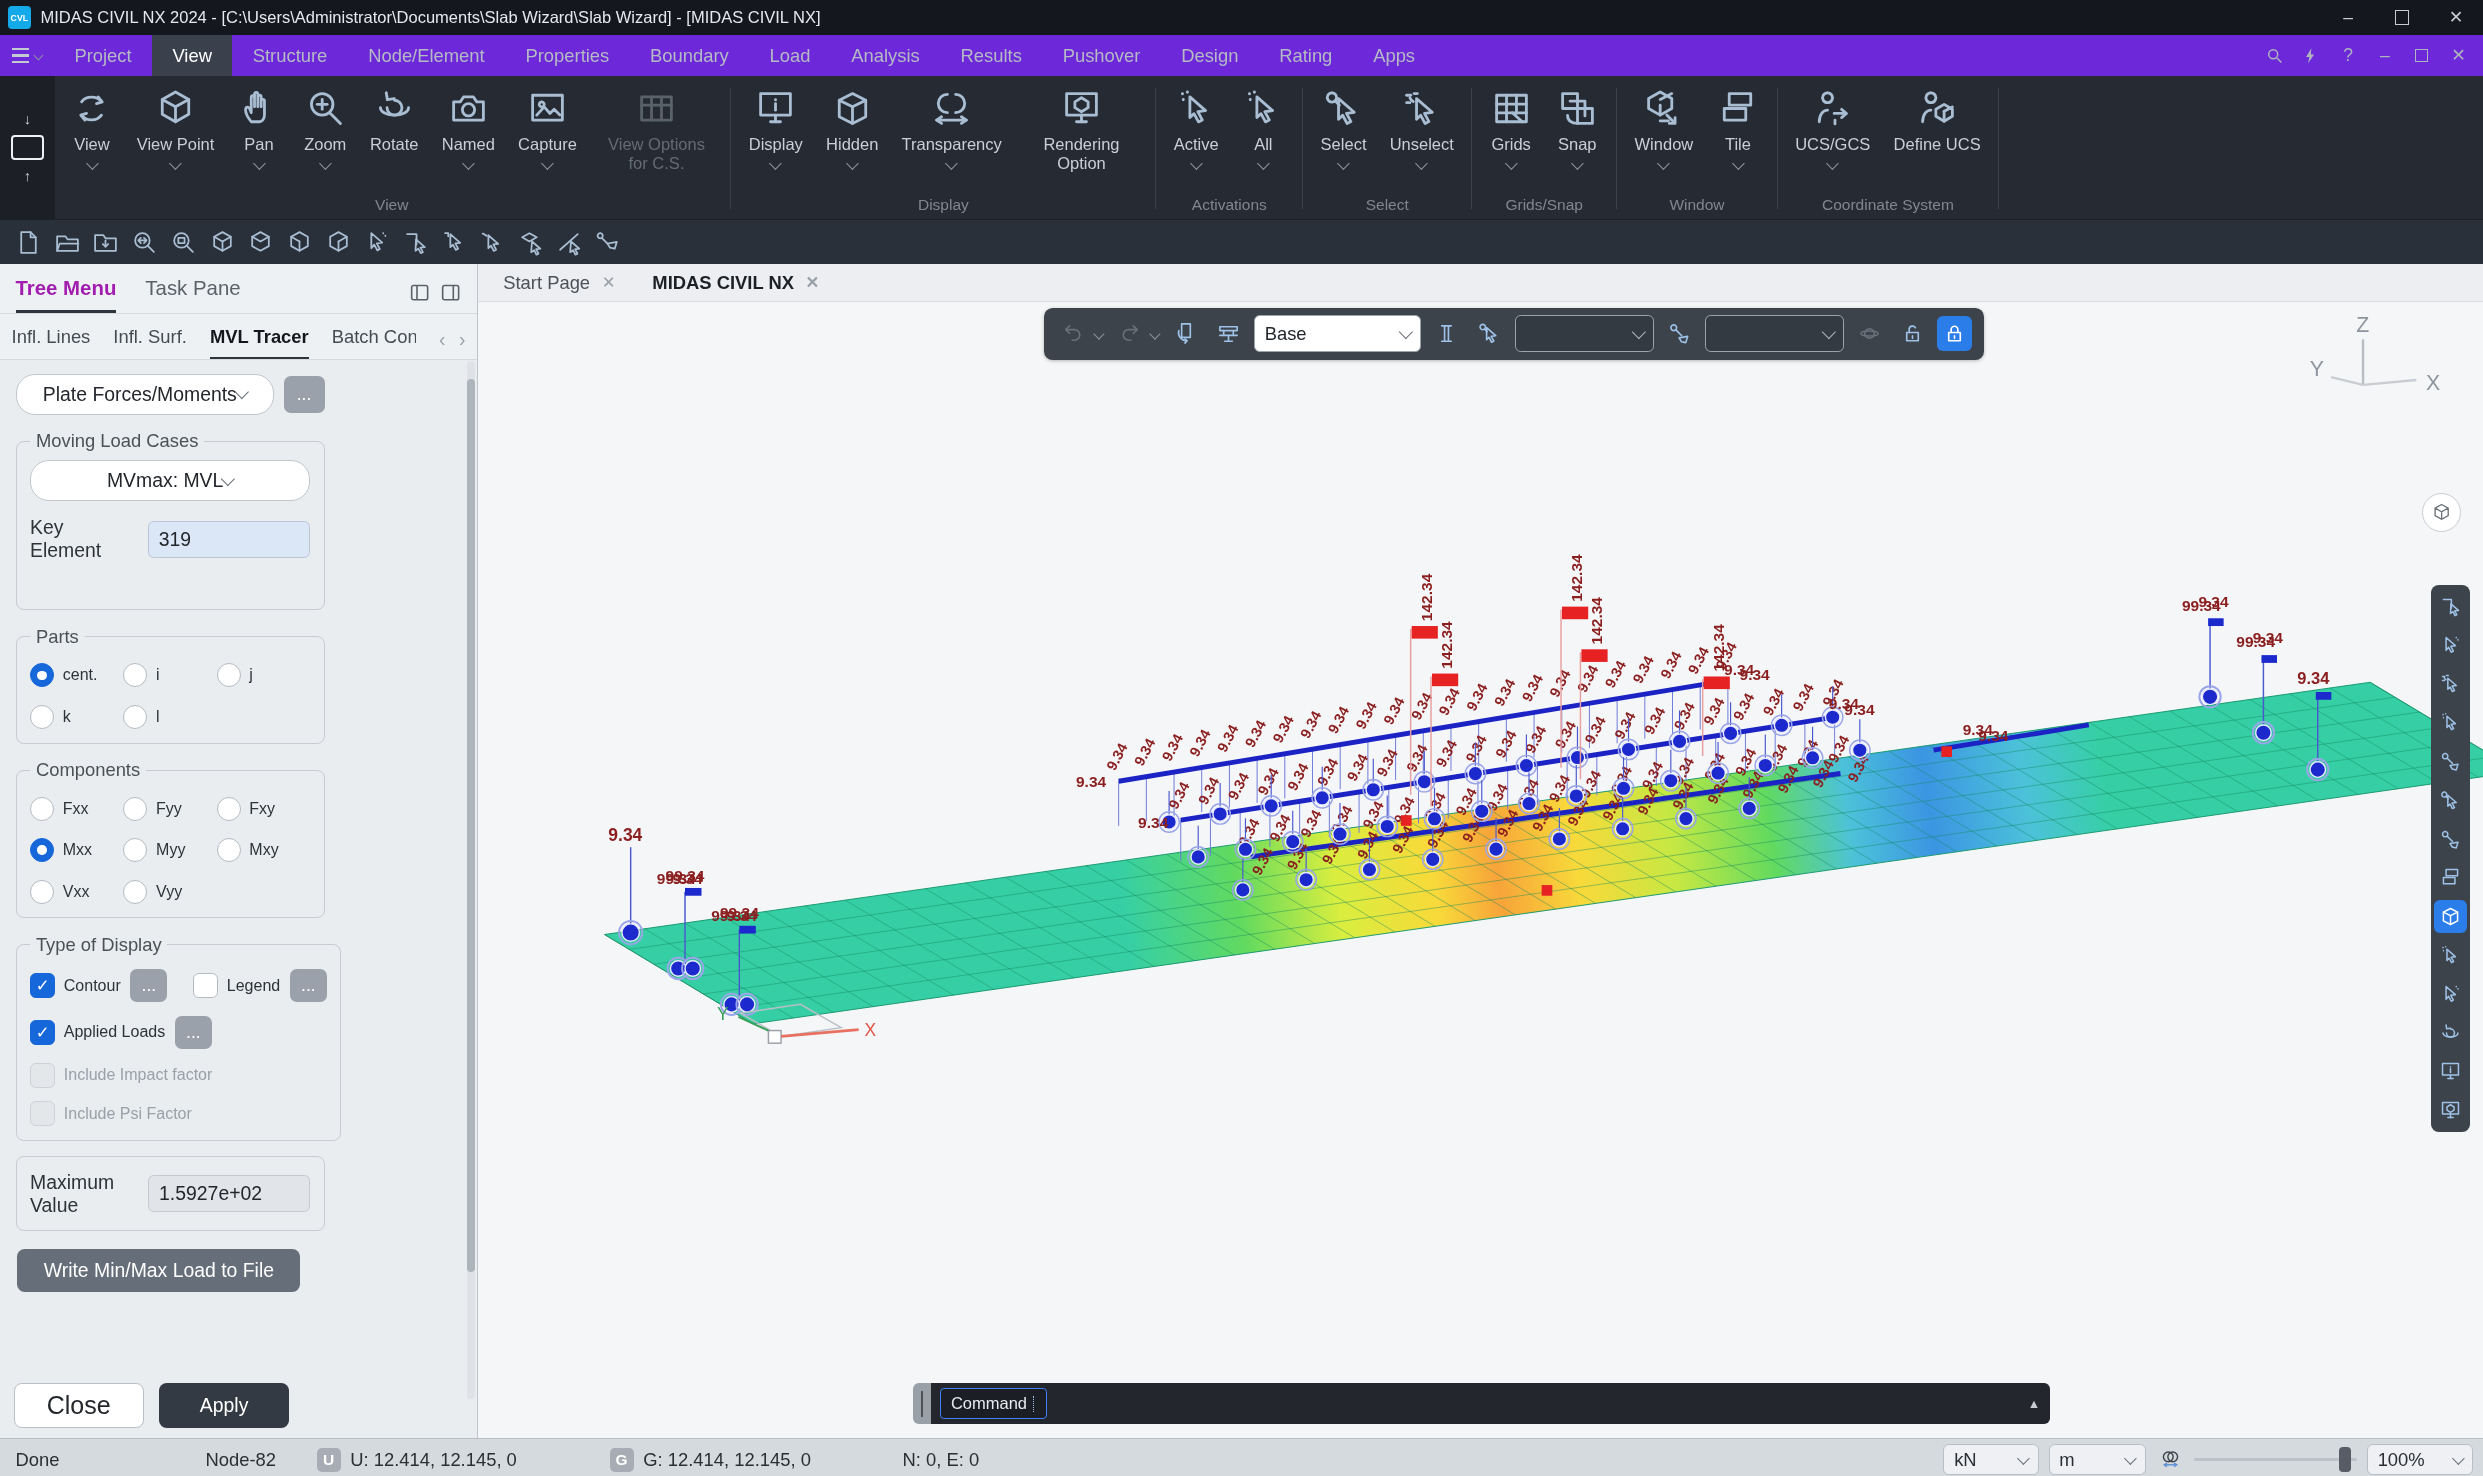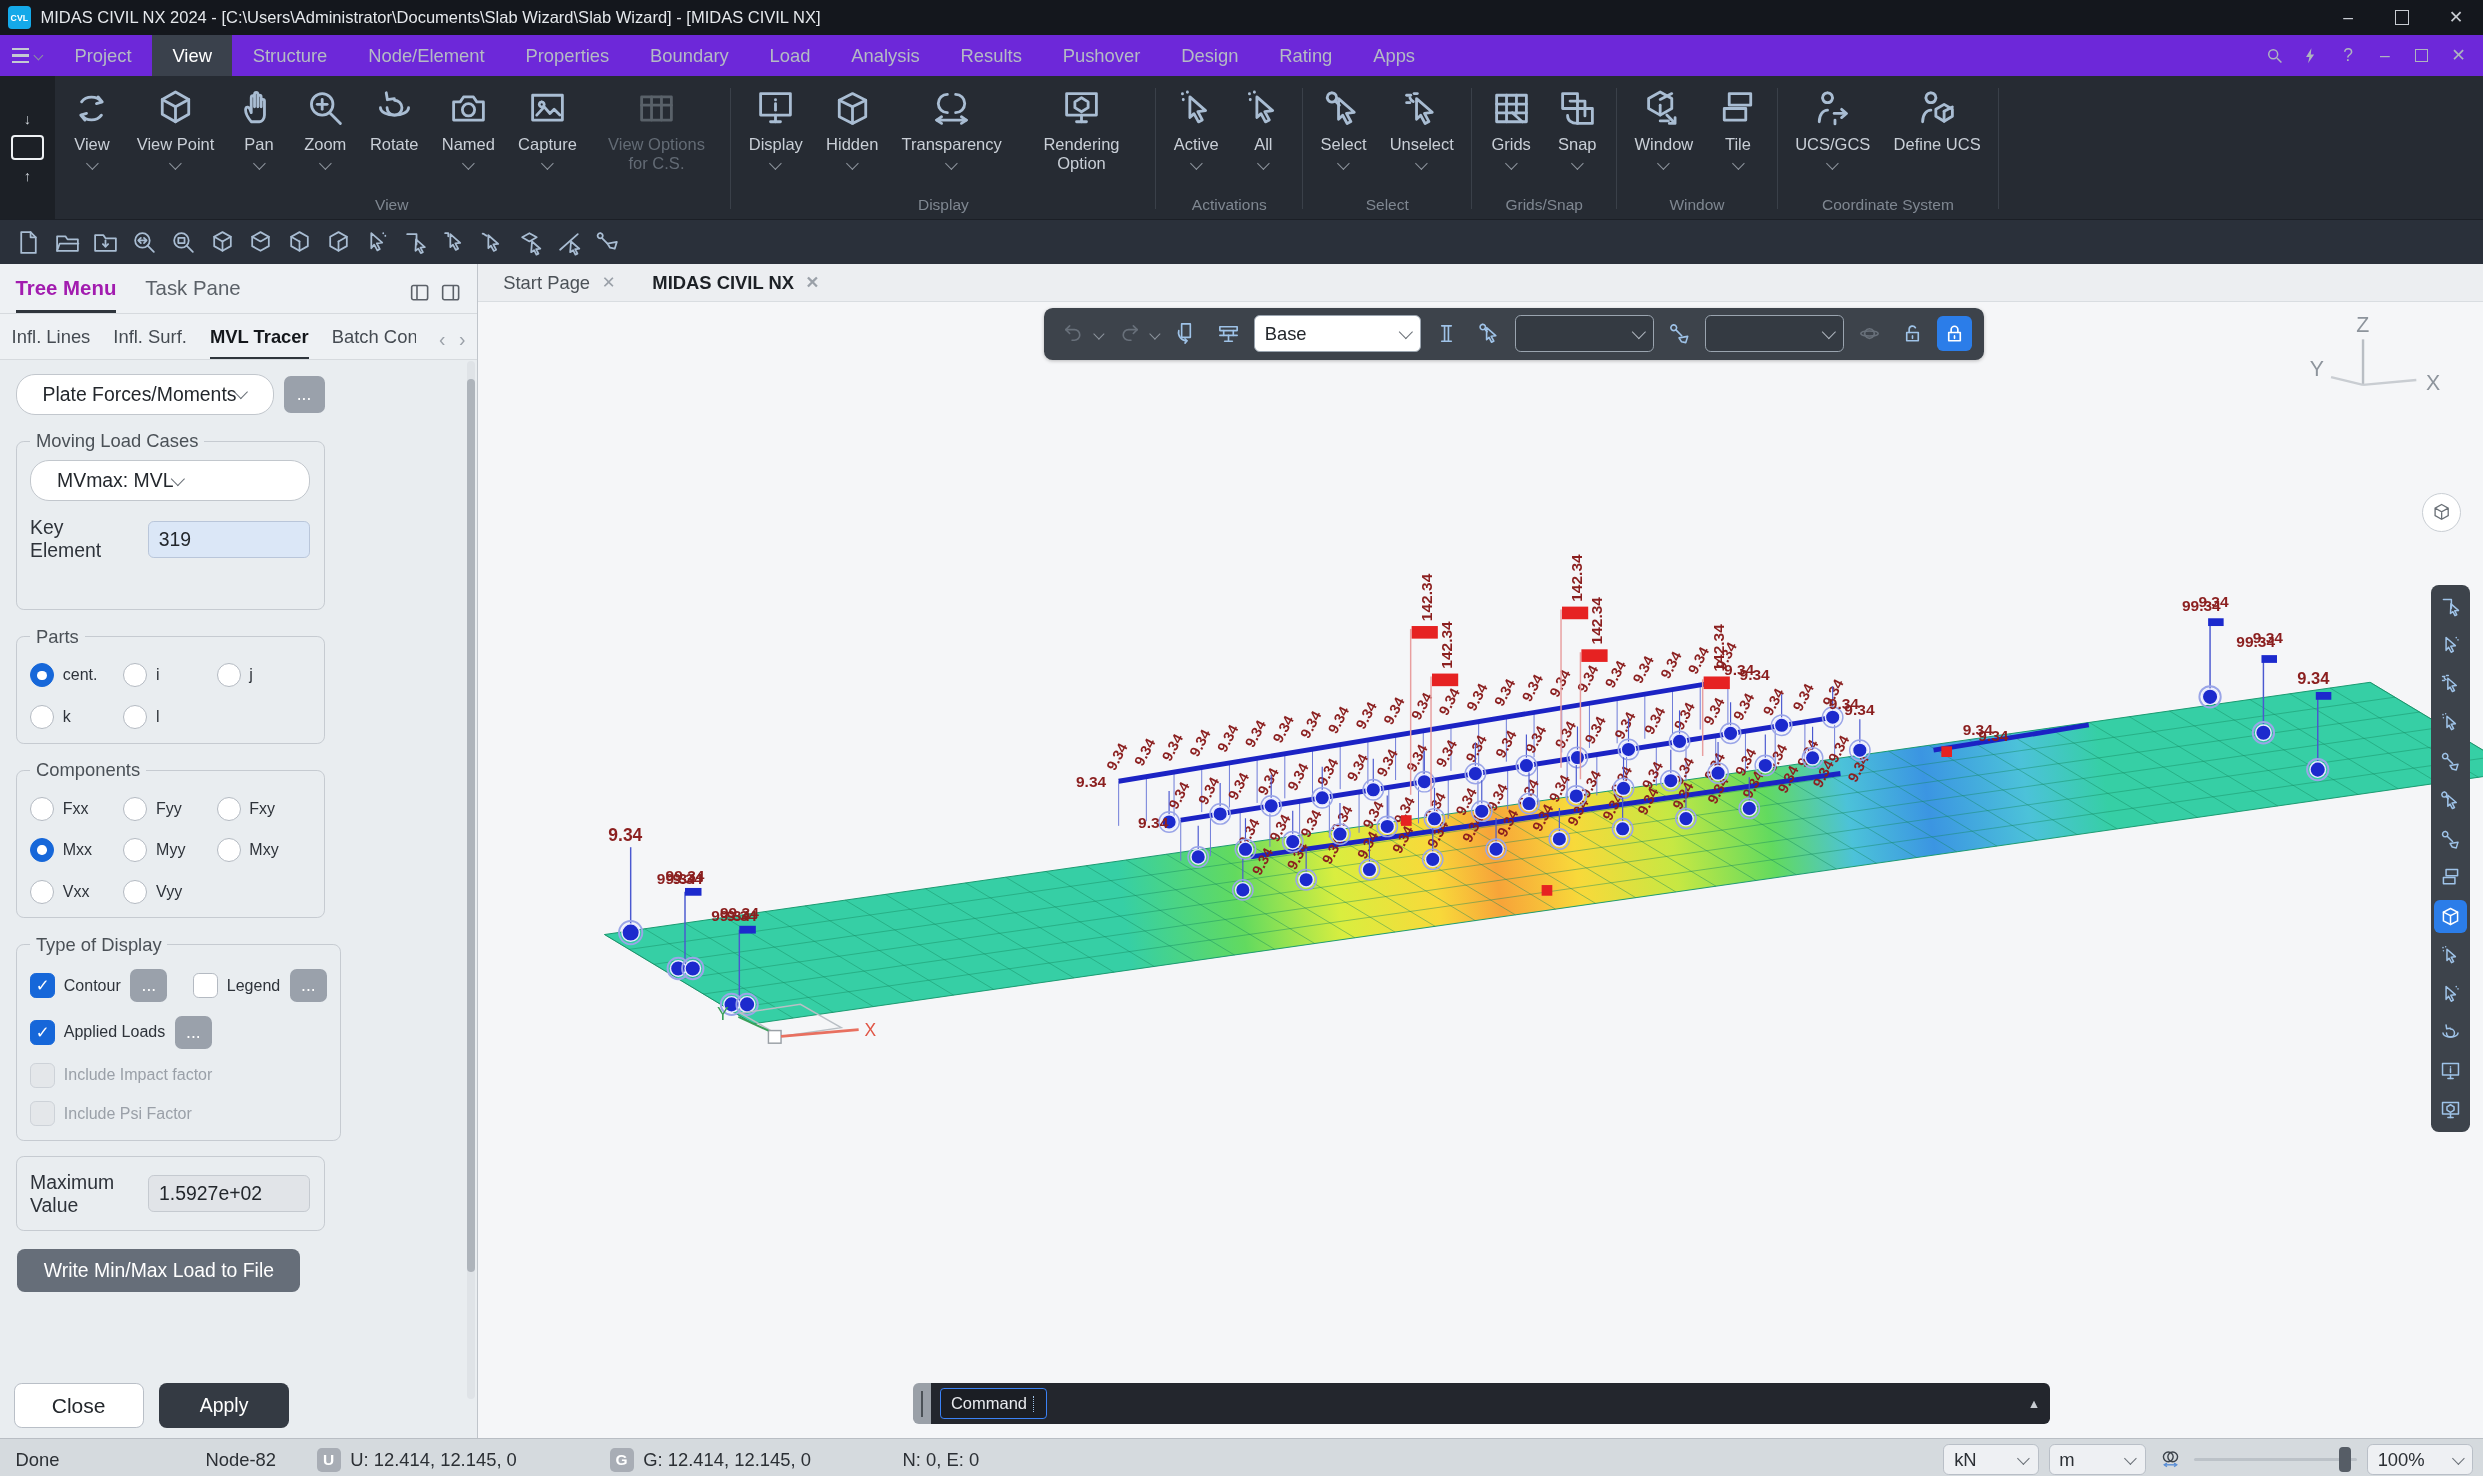--- a/index.html
+++ b/index.html
@@ -48,21 +48,21 @@
   .ptab.active{color:#a21caf;font-weight:bold;border-bottom-color:#2f353c;}
   .panel-icons{margin-left:auto;display:flex;gap:9.7px;color:#5b6168;padding-bottom:9.7px;}
   .sub-tabs{height:45px;display:flex;align-items:flex-end;background:#eef1f4;padding:0 11.6px;gap:23px;border-bottom:1px solid #d6dade;}
   .stab{font-size:18.4px;color:#454b52;padding-bottom:8.7px;border-bottom:2.9px solid transparent;white-space:nowrap;}
   .stab.active{color:#14171b;font-weight:bold;border-bottom-color:#2f353c;}
   .stab.clip{max-width:113px;overflow:hidden;}
   .stab-arrows{margin-left:auto;display:flex;gap:13.6px;color:#9aa0a8;font-size:19.4px;padding-bottom:7.8px;}
   .panel-body{padding:13.6px 15.5px;width:309px;}
   .row{display:flex;align-items:center;}
   .select{background:#fff;border:1px solid #c2c7cd;border-radius:19px;height:39px;display:flex;align-items:center;
-          justify-content:flex-start;padding:0 26px;font-size:19.4px;color:#23272c;}
+          justify-content:center;padding:0 26px;font-size:19.4px;color:#23272c;}
   .selchev{width:8.7px;height:8.7px;border-right:1.9px solid #6a7077;border-bottom:1.9px solid #6a7077;transform:rotate(45deg);margin-top:-3.9px;}
   .more-btn{width:41px;height:37px;background:#9aa1ab;border:none;border-radius:6.8px;color:#fff;font-size:17.5px;
             display:flex;align-items:center;justify-content:center;margin-left:9.7px;flex:none;}
   fieldset{border:1px solid #c6cbd1;border-radius:7.8px;margin:0 0 15.5px;padding:7.8px 13.6px 13.6px;}
   legend{font-size:18.4px;color:#4b5157;padding:0 5.8px;}
   .fld-label{font-size:19.4px;color:#2e333a;}
   .text-input{background:#dbe7f7;border:1px solid #b9c6da;border-radius:5.8px;height:35px;width:146px;font-size:19.4px;
               color:#23272c;display:flex;align-items:center;padding:0 9.7px;}
   .text-input.readonly{background:#e1e4e8;border-color:#c5cad0;width:163px;}
   .opt-grid{display:grid;grid-template-columns:1fr 1fr 1fr;row-gap:17.5px;margin-top:7.8px;}
@@ -74,21 +74,21 @@
        display:flex;align-items:center;justify-content:center;flex:none;}
   .chk.checked{background:#1667d9;border-color:#1667d9;}
   .chk.checked::after{content:"\2713";}
   .chk.disabled{background:#e4e7ea;border-color:#cdd2d8;}
   .opt-label{margin-left:8.7px;font-size:16px;color:#2e333a;white-space:nowrap;}
   .opt-label.disabled{color:#9aa0a8;}
   .check-row{display:flex;align-items:center;margin-top:13.6px;}
   .write-btn{width:283px;height:43px;background:#666e79;border:none;border-radius:7.8px;color:#fff;font-size:19.4px;
              display:flex;align-items:center;justify-content:center;margin:17.5px 0 0 1.9px;}
   .panel-footer{position:absolute;bottom:9.7px;left:13.6px;display:flex;gap:15.5px;}
-  .btn-close{width:130px;height:45px;background:#fff;border:1px solid #b9bfc7;border-radius:7.8px;font-size:21px;color:#23272c;
+  .btn-close{width:130px;height:45px;background:#fff;border:1px solid #b9bfc7;border-radius:7.8px;font-size:25px;color:#23272c;
              display:flex;align-items:center;justify-content:center;}
   .btn-apply{width:130px;height:45px;background:#343a43;border:none;border-radius:7.8px;font-size:19.4px;color:#fff;
              display:flex;align-items:center;justify-content:center;}
   .panel-scroll{position:absolute;right:1.9px;top:97px;width:7.8px;height:1038px;background:#dfe3e7;border-radius:3.9px;}
   .panel-scroll .thumb{position:absolute;top:17.5px;left:0;width:7.8px;height:893px;background:#aeb4bb;border-radius:3.9px;}
   
   .canvas{flex:1;display:flex;flex-direction:column;position:relative;}
   .canvas-tabs{height:37px;background:#eceef1;display:flex;align-items:center;padding-left:9.7px;gap:5.8px;border-bottom:1px solid #d9dde1;}
   .ctab{display:flex;align-items:center;gap:11.6px;padding:0 15.5px;height:37px;font-size:18.4px;color:#4b5157;}
   .ctab.active{color:#1d2126;font-weight:bold;}

